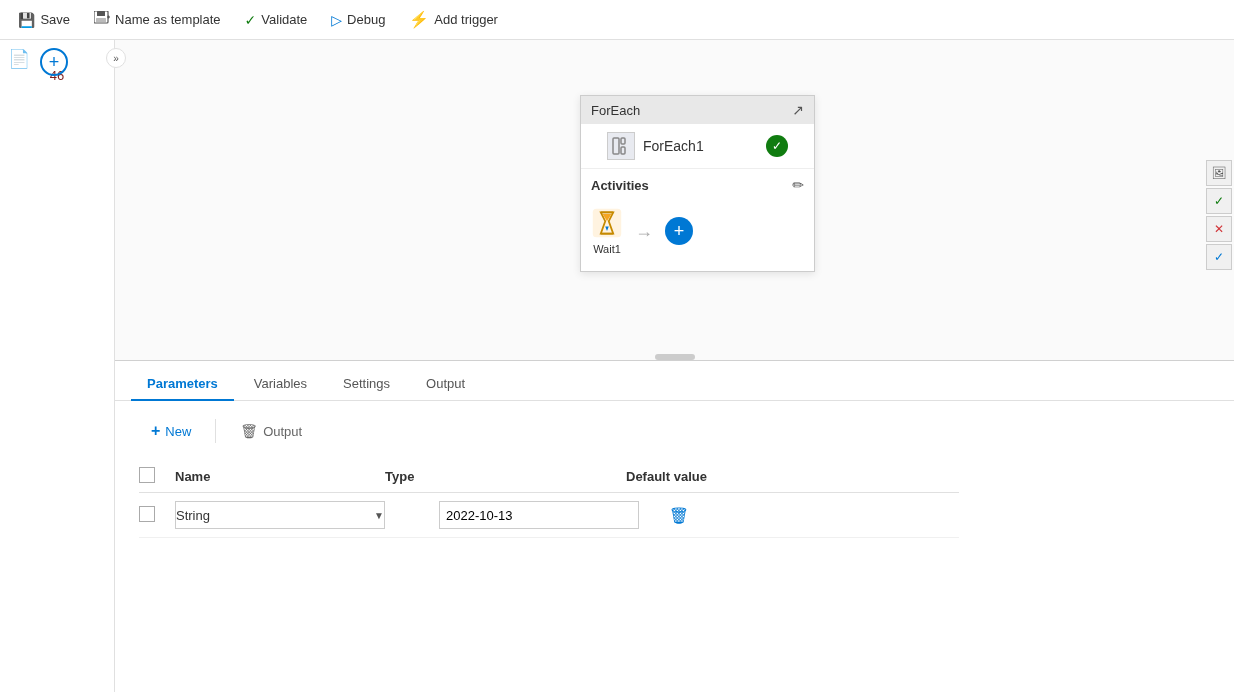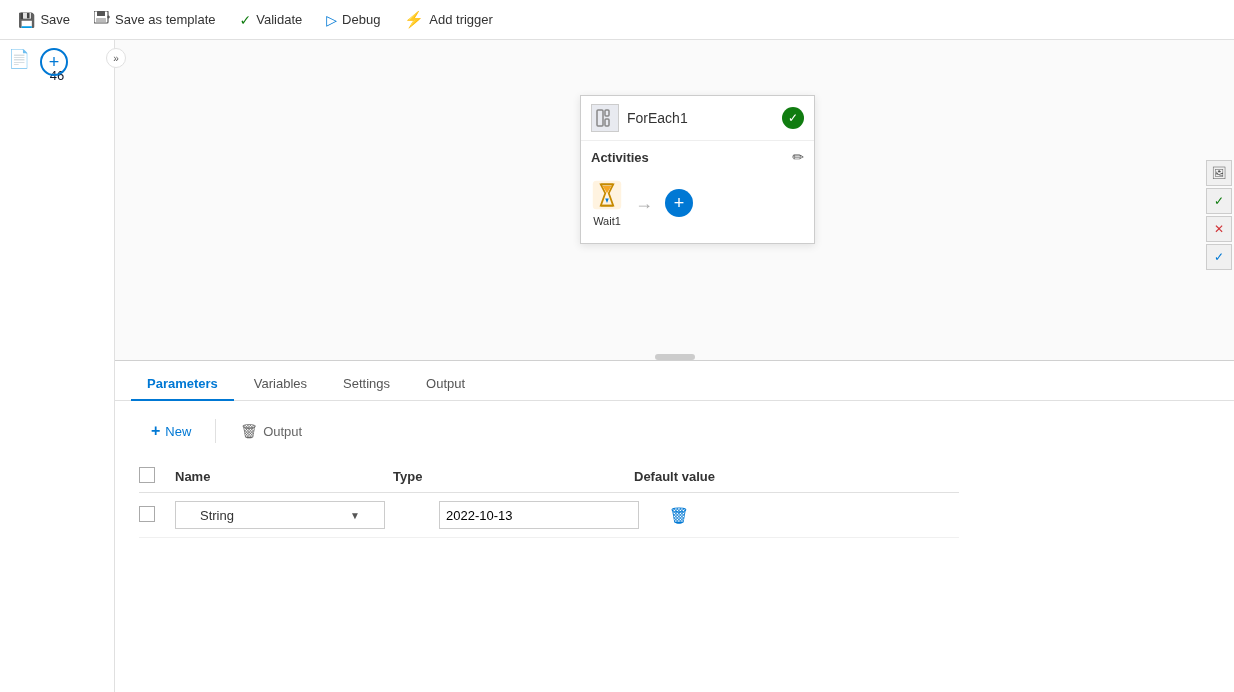--- a/index.html
+++ b/index.html
@@ -58,21 +58,21 @@
       cursor: pointer;
       background: #fff;
       border: 1px solid #e0e0e0;
       border-radius: 50%;
       font-size: 10px;
       color: #555;
       z-index: 10;
     }
     .sidebar-number {
       font-size: 13px;
-      color: #0f172a;
+      color: #7f1d1d;
       margin-top: 20px;
     }
     .sidebar-add {
       display: flex;
       align-items: center;
       justify-content: center;
       width: 28px;
       height: 28px;
       border: 2px solid #0078d4;
       border-radius: 50%;
@@ -138,21 +138,21 @@
       gap: 6px;
     }
     .foreach-expand-btn {
       cursor: pointer;
       font-size: 14px;
       color: #555;
     }
     .foreach-title-row {
       display: flex;
       align-items: center;
-      padding: 8px 10px;
+      padding: 8px 26px;
       gap: 8px;
       border-bottom: 1px solid #eee;
     }
     .foreach-icon {
       width: 28px;
       height: 28px;
       background: #e8eaf0;
       border: 1px solid #ccc;
       display: flex;
       align-items: center;
@@ -335,21 +335,21 @@
       width: 820px;
     }
     .table-header-row {
       display: flex;
       align-items: center;
       padding: 6px 0;
       border-bottom: 1px solid #e0e0e0;
     }
     .th-checkbox { width: 36px; }
     .th-name { width: 210px; font-size: 13px; font-weight: 600; }
-    .th-type { width: 230px; font-size: 13px; font-weight: 600; margin-left: 8px; }
+    .th-type { width: 230px; font-size: 13px; font-weight: 600; }
     .th-default { width: 220px; font-size: 13px; font-weight: 600; padding-left: 11px; }
     .table-data-row {
       display: flex;
       align-items: center;
       padding: 8px 0;
       border-bottom: 1px solid #f0f0f0;
     }
     .td-checkbox { width: 36px; }
     .td-name { width: 210px; }
     .td-type { width: 230px; }
@@ -371,21 +371,21 @@
       font-size: 13px;
       outline: none;
     }
     .type-select-wrap {
       width: 210px;
       height: 28px;
       border: 1px solid #ccc;
       display: flex;
       align-items: center;
       justify-content: space-between;
-      padding: 0 24px;
+      padding: 0 0;
       background: #fff;
       cursor: pointer;
       position: relative;
     }
     .type-select-text { font-size: 13px; }
     .type-select-arrow { font-size: 10px; color: #555; }
     .default-input {
       width: 200px;
       height: 28px;
       border: 1px solid #ccc;
@@ -414,21 +414,21 @@
   <button class="toolbar-btn">
     <span class="icon">
       <svg width="16" height="14" viewBox="0 0 16 14" fill="none" xmlns="http://www.w3.org/2000/svg">
         <rect x="0" y="0" width="14" height="12" rx="1" stroke="#555" stroke-width="1.2" fill="none"></rect>
         <rect x="3" y="0" width="8" height="5" rx="0.5" fill="#555"></rect>
         <rect x="2" y="7" width="10" height="4" rx="0.5" fill="#555" fill-opacity="0.4"></rect>
         <line x1="13" y1="6" x2="16" y2="6" stroke="#555" stroke-width="1.2"></line>
         <line x1="14.5" y1="4.5" x2="14.5" y2="7.5" stroke="#555" stroke-width="1.2"></line>
       </svg>
     </span>
-    <span>Save as template</span>
+    <span>Name as template</span>
   </button>
   <button class="toolbar-btn">
     <span class="icon icon-green">✓</span>
     <span>Validate</span>
   </button>
   <button class="toolbar-btn">
     <span class="icon icon-blue">▷</span>
     <span>Debug</span>
   </button>
   <button class="toolbar-btn">
@@ -442,20 +442,26 @@
   <span class="sidebar-left-icon">📄</span>
   <div class="sidebar-add">+</div>
   <div class="sidebar-number">46</div>
 </div>
 
 <div class="main-area">
 
   <div class="canvas-area">
 
     <div class="foreach-card">
+      <div class="foreach-header">
+        <div class="foreach-header-left">
+          <span>ForEach</span>
+        </div>
+        <span class="foreach-expand-btn">↗</span>
+      </div>
       <div class="foreach-title-row">
         <div class="foreach-icon">
           <svg width="18" height="18" viewBox="0 0 18 18" fill="none">
             <rect x="1" y="1" width="6" height="16" rx="1" fill="none" stroke="#888" stroke-width="1.5"></rect>
             <rect x="9" y="1" width="4" height="6" rx="1" fill="none" stroke="#888" stroke-width="1.5"></rect>
             <rect x="9" y="10" width="4" height="7" rx="1" fill="none" stroke="#888" stroke-width="1.5"></rect>
           </svg>
         </div>
         <span class="foreach-name">ForEach1</span>
         <div class="foreach-check">✓</div>

